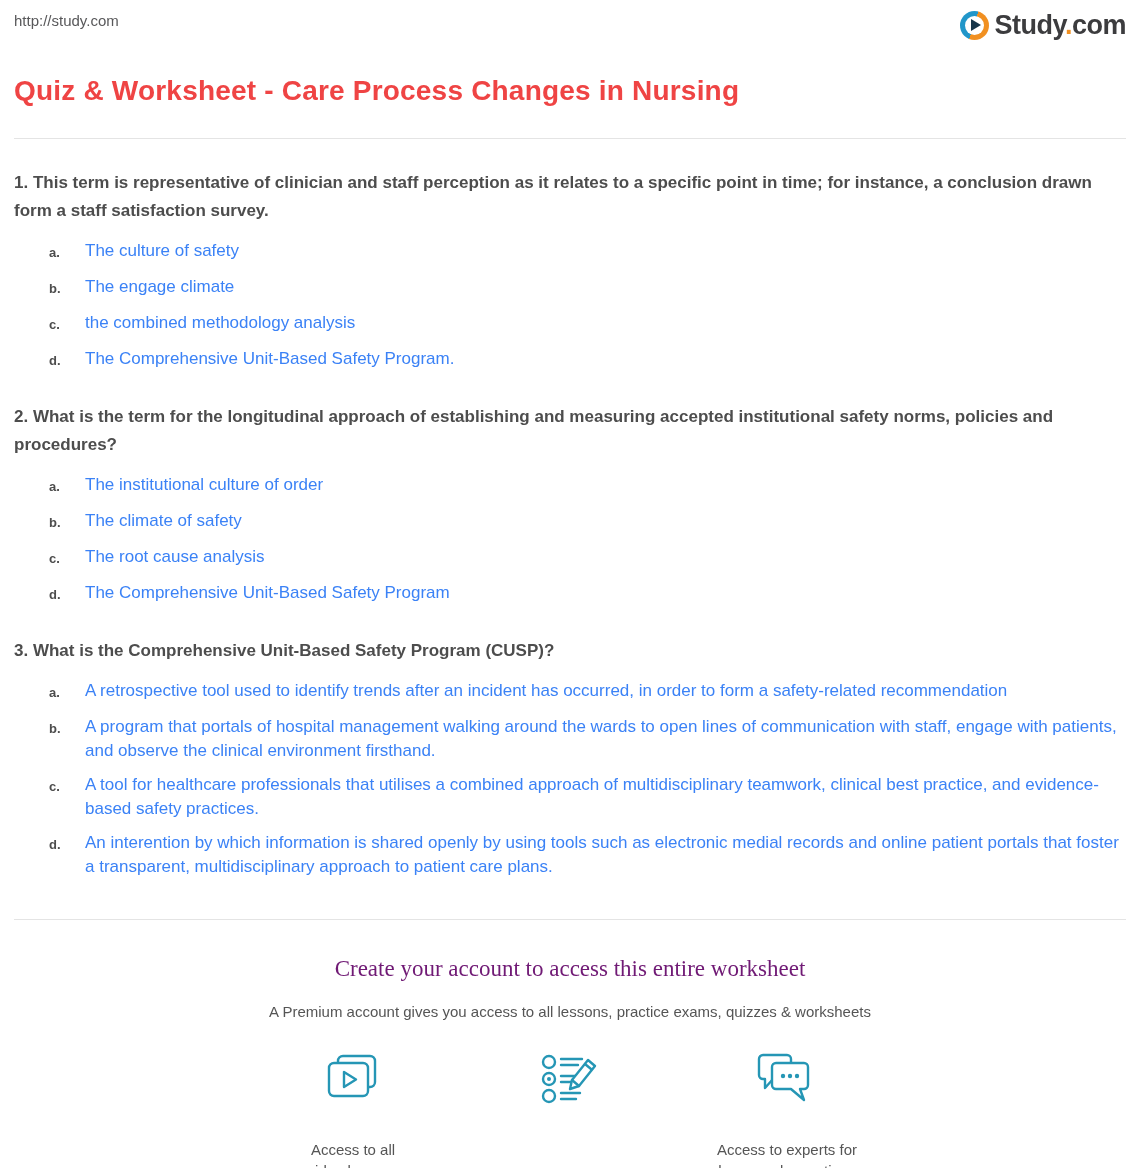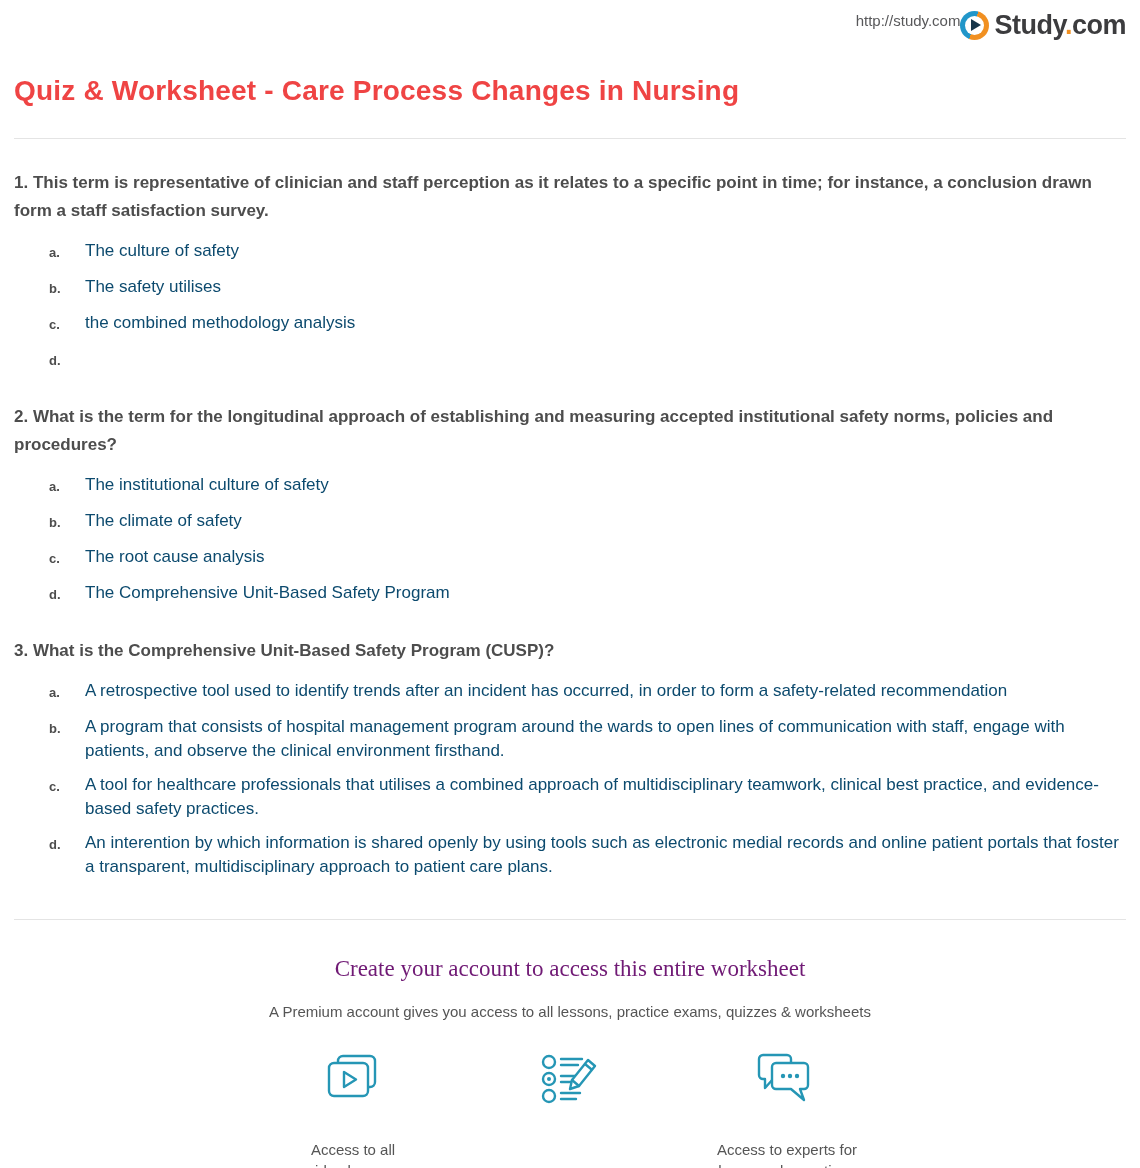--- a/index.html
+++ b/index.html
@@ -9,21 +9,21 @@
     height: 1168px;
     font-family: "Liberation Sans", sans-serif;
     color: #555555;
     overflow: hidden;
   }
   .page { padding: 0 14px; }
 
   
   .header {
     display: flex;
-    justify-content: flex-end;
+    justify-content: space-between;
     align-items: flex-start;
     padding-top: 10px;
     height: 48px;
   }
   .site-url { font-size: 15px; color: #58585a; padding-top: 2px; }
   .logo { display: flex; align-items: center; gap: 5px; cursor: pointer; }
   .logo-mark {
     width: 29px; height: 29px; border-radius: 50%;
     background: conic-gradient(from 15deg, #f19021 0 52%, #2196c9 52% 100%);
     position: relative;
@@ -74,21 +74,21 @@
   }
   .opt-letter {
     flex: 0 0 36px;
     font-size: 13px;
     font-weight: bold;
     color: #4d4d4d;
     padding-top: 2px;
   }
   .opt-text {
     font-size: 17px;
-    color: #0c4a6e;
+    color: #3b82f6;
     max-width: 1046px;
   }
 
   .divider-bottom {
     border: none;
     border-top: 1px solid #e4e4e4;
     margin-top: 40px;
   }
 
   
@@ -141,36 +141,37 @@
   <hr class="divider">
 
   <section class="question">
     <h2 class="q-text">1. This term is representative of clinician and staff perception as it relates to a specific point in time; for instance, a conclusion drawn form a staff satisfaction survey.</h2>
     <div class="option">
       <span class="opt-letter">a.</span>
       <span class="opt-text">The culture of safety</span>
     </div>
     <div class="option">
       <span class="opt-letter">b.</span>
-      <span class="opt-text">The safety utilises</span>
+      <span class="opt-text">The engage climate</span>
     </div>
     <div class="option">
       <span class="opt-letter">c.</span>
       <span class="opt-text">the combined methodology analysis</span>
     </div>
     <div class="option">
       <span class="opt-letter">d.</span>
+      <span class="opt-text">The Comprehensive Unit-Based Safety Program.</span>
     </div>
   </section>
 
   <section class="question">
     <h2 class="q-text">2. What is the term for the longitudinal approach of establishing and measuring accepted institutional safety norms, policies and procedures?</h2>
     <div class="option">
       <span class="opt-letter">a.</span>
-      <span class="opt-text">The institutional culture of safety</span>
+      <span class="opt-text">The institutional culture of order</span>
     </div>
     <div class="option">
       <span class="opt-letter">b.</span>
       <span class="opt-text">The climate of safety</span>
     </div>
     <div class="option">
       <span class="opt-letter">c.</span>
       <span class="opt-text">The root cause analysis</span>
     </div>
     <div class="option">
@@ -180,21 +181,21 @@
   </section>
 
   <section class="question">
     <h2 class="q-text">3. What is the Comprehensive Unit-Based Safety Program (CUSP)?</h2>
     <div class="option">
       <span class="opt-letter">a.</span>
       <span class="opt-text">A retrospective tool used to identify trends after an incident has occurred, in order to form a safety-related recommendation</span>
     </div>
     <div class="option">
       <span class="opt-letter">b.</span>
-      <span class="opt-text">A program that consists of hospital management program around the wards to open lines of communication with staff, engage with patients, and observe the clinical environment firsthand.</span>
+      <span class="opt-text">A program that portals of hospital management walking around the wards to open lines of communication with staff, engage with patients, and observe the clinical environment firsthand.</span>
     </div>
     <div class="option">
       <span class="opt-letter">c.</span>
       <span class="opt-text">A tool for healthcare professionals that utilises a combined approach of multidisciplinary teamwork, clinical best practice, and evidence-based safety practices.</span>
     </div>
     <div class="option">
       <span class="opt-letter">d.</span>
       <span class="opt-text">An interention by which information is shared openly by using tools such as electronic medial records and online patient portals that foster a transparent, multidisciplinary approach to patient care plans.</span>
     </div>
   </section>

